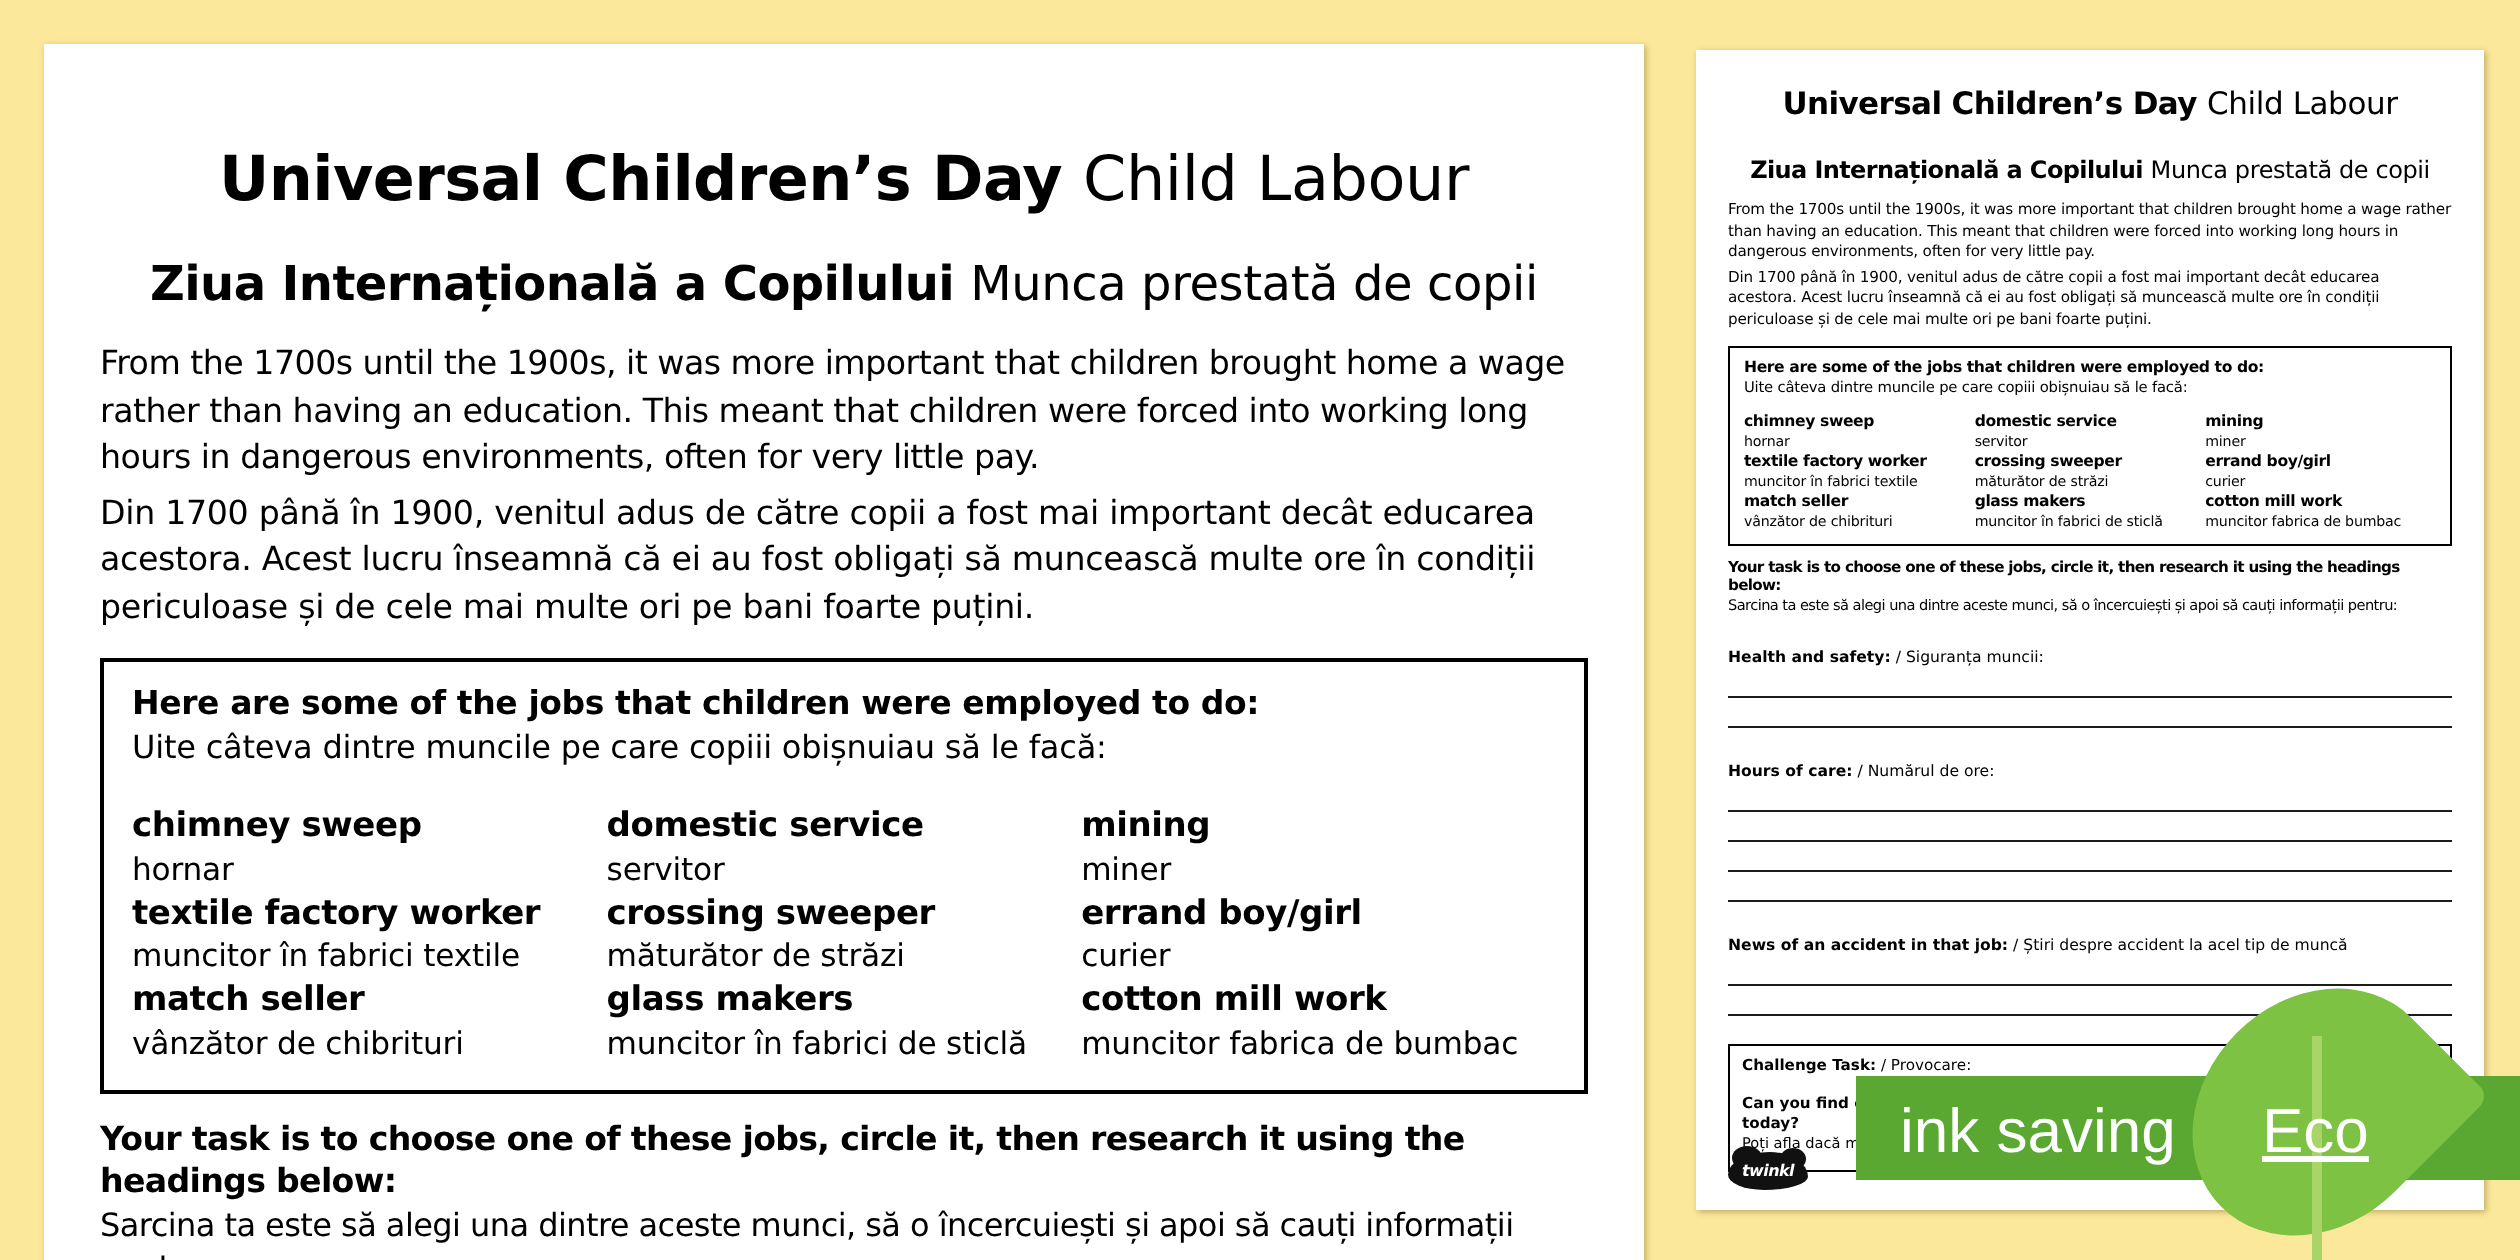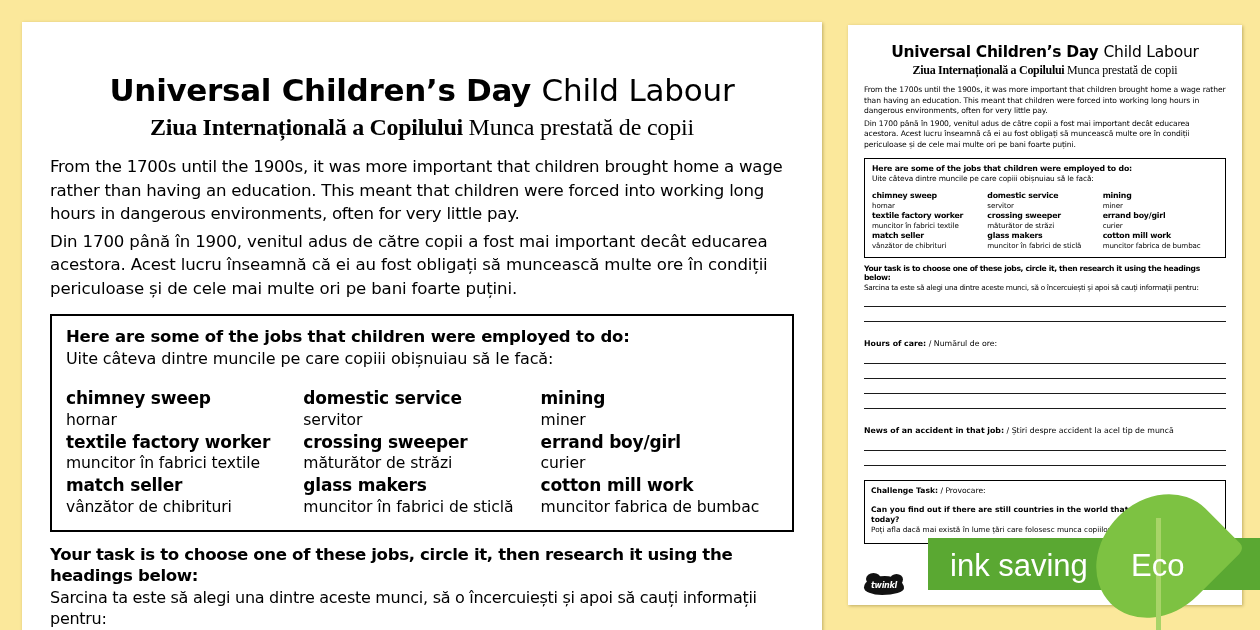--- a/index.html
+++ b/index.html
@@ -28,21 +28,21 @@
     padding: 30px 28px 0 28px;
     overflow: hidden;
   }
 
   .title-line {
     text-align: center;
     white-space: nowrap;
     color: #000;
   }
   .title-1 { font-size: 31px; line-height: 40px; margin-top: 18px; }
-  .title-2 { font-size: 24px; line-height: 32px; margin-top: 1px; font-family: Liberation Serif, serif; }
+  .title-2 { font-size: 24px; line-height: 32px; margin-top: 16px; }
   .t-bold { font-weight: bold; letter-spacing: -0.3px; }
   .t-light { font-weight: normal; letter-spacing: -0.2px; }
 
   .para {
     font-size: 16.6px;
     line-height: 23.5px;
     color: #000;
     text-align: left;
   }
   .para.en { font-weight: normal; margin-top: 12px; letter-spacing: -0.25px; }
@@ -206,20 +206,21 @@
     white-space: nowrap;
   }
   #eco-eco-label {
     position: absolute;
     left: 203px; top: 18px;
     color: #ffffff;
     font-size: 31px;
     font-family: "Liberation Sans", sans-serif;
     z-index: 4;
     white-space: nowrap;
+    text-decoration: underline;
   }
 </style>
 </head>
 <body>
 
 <div id="main-page">
 
   <div class="title-line title-1">
     <span class="t-bold">Universal Children’s Day </span><span class="t-light">Child Labour</span>
   </div>
@@ -305,20 +306,23 @@
         <div class="job-ro">curier</div>
         <div class="job-en">cotton mill work</div>
         <div class="job-ro">muncitor fabrica de bumbac</div>
       </div>
     </div>
   </div>
 
   <div class="task-en">Your task is to choose one of these jobs, circle it, then research it using the headings below:</div>
   <div class="task-ro">Sarcina ta este să alegi una dintre aceste munci, să o încercuiești și apoi să cauți informații pentru:</div>
 
+  <div class="field-head">
+    <span class="fh-en">Health and safety:</span><span class="fh-ro"> / </span><span class="fh-ro">Siguranța muncii:</span>
+  </div>
   <hr class="rule">
   <hr class="rule">
 
   <div class="field-head">
     <span class="fh-en">Hours of care:</span><span class="fh-ro"> / </span><span class="fh-ro">Numărul de ore:</span>
   </div>
   <hr class="rule">
   <hr class="rule">
 
   <hr class="rule">

